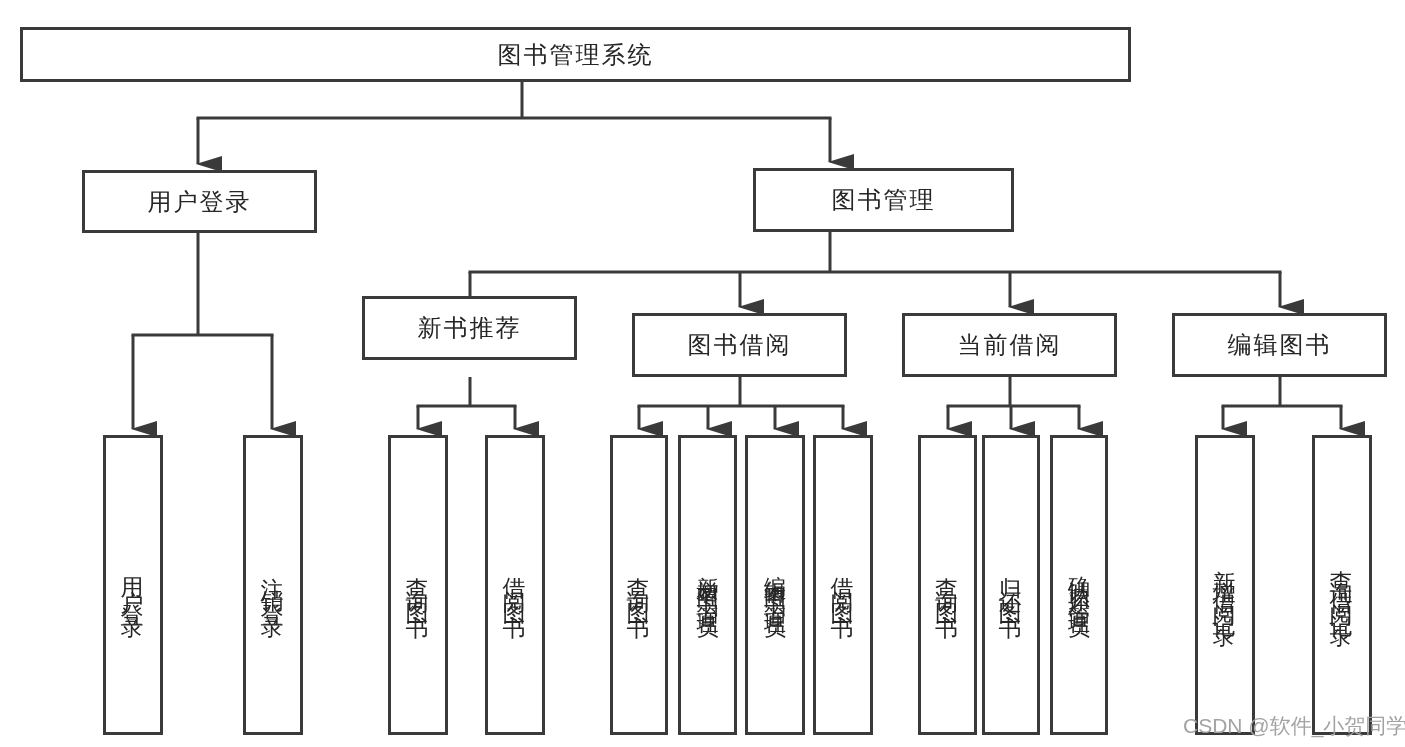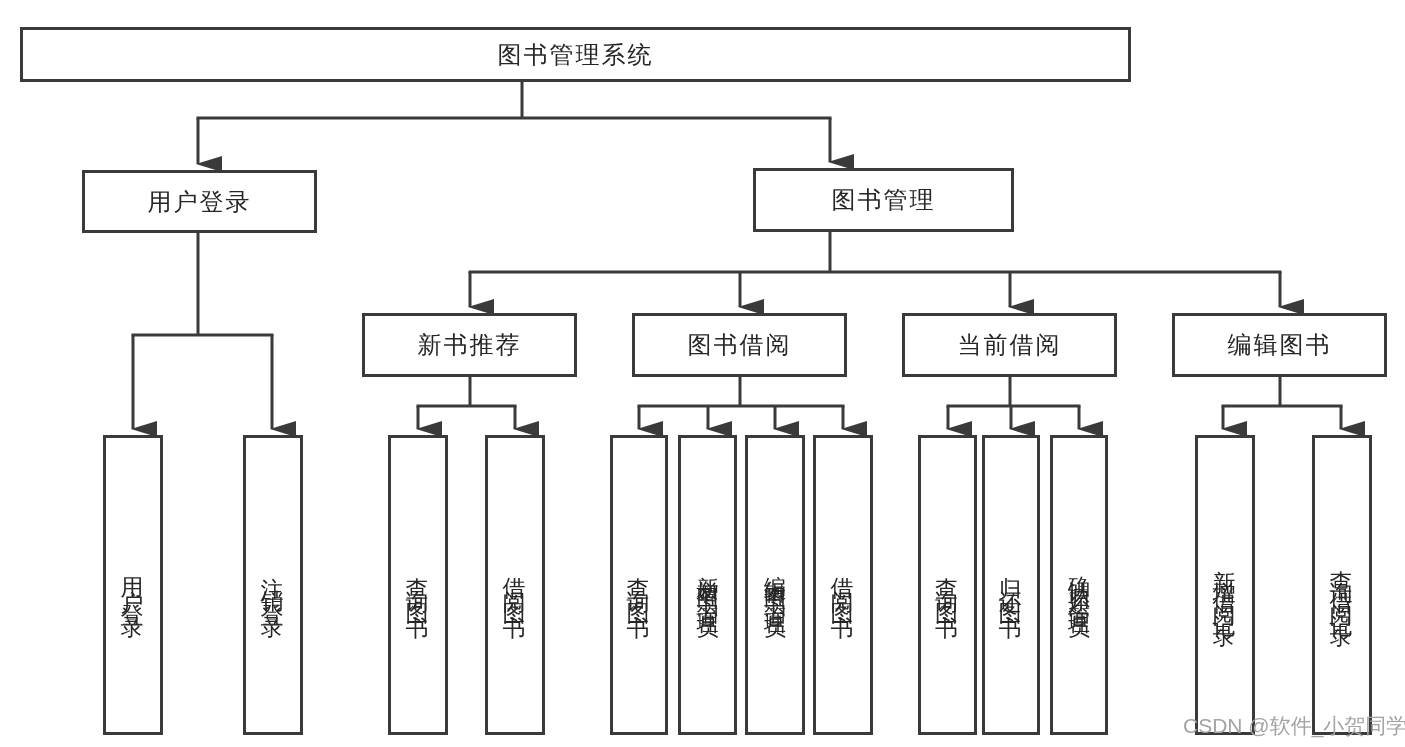--- a/index.html
+++ b/index.html
@@ -75,21 +75,21 @@
     <line x1="1221.5" y1="406" x2="1342.5" y2="406"></line>
     <line x1="1223" y1="406" x2="1223" y2="429" marker-end="url(#arrow)"></line>
     <line x1="1341" y1="406" x2="1341" y2="429" marker-end="url(#arrow)"></line>
   </svg>
 
   <div class="node hnode" style="left:20px; top:27px; width:1111px; height:55px;">图书管理系统</div>
 
   <div class="node hnode" style="left:82px; top:170px; width:235px; height:63px;">用户登录</div>
   <div class="node hnode" style="left:712px; top:168px; width:261px; height:64px;margin-left:41px;">图书管理</div>
 
-  <div class="node hnode" style="left:362px; top:313px; width:215px; height:64px;">新书推荐</div>
+  <div class="node hnode" style="left:362px; top:296px; width:215px; height:64px;">新书推荐</div>
   <div class="node hnode" style="left:632px; top:313px; width:215px; height:64px;">图书借阅</div>
   <div class="node hnode" style="left:902px; top:313px; width:215px; height:64px;">当前借阅</div>
   <div class="node hnode" style="left:1172px; top:313px; width:215px; height:64px;">编辑图书</div>
 
   <div class="node vnode sp4" style="left:103px; top:435px; width:60px; height:300px;">用户登录</div>
   <div class="node vnode sp4" style="left:243px; top:435px; width:60px; height:300px;">注销登录</div>
 
   <div class="node vnode sp4" style="left:388px; top:435px; width:60px; height:300px;">查询图书</div>
   <div class="node vnode sp4" style="left:485px; top:435px; width:60px; height:300px;">借阅图书</div>
 

